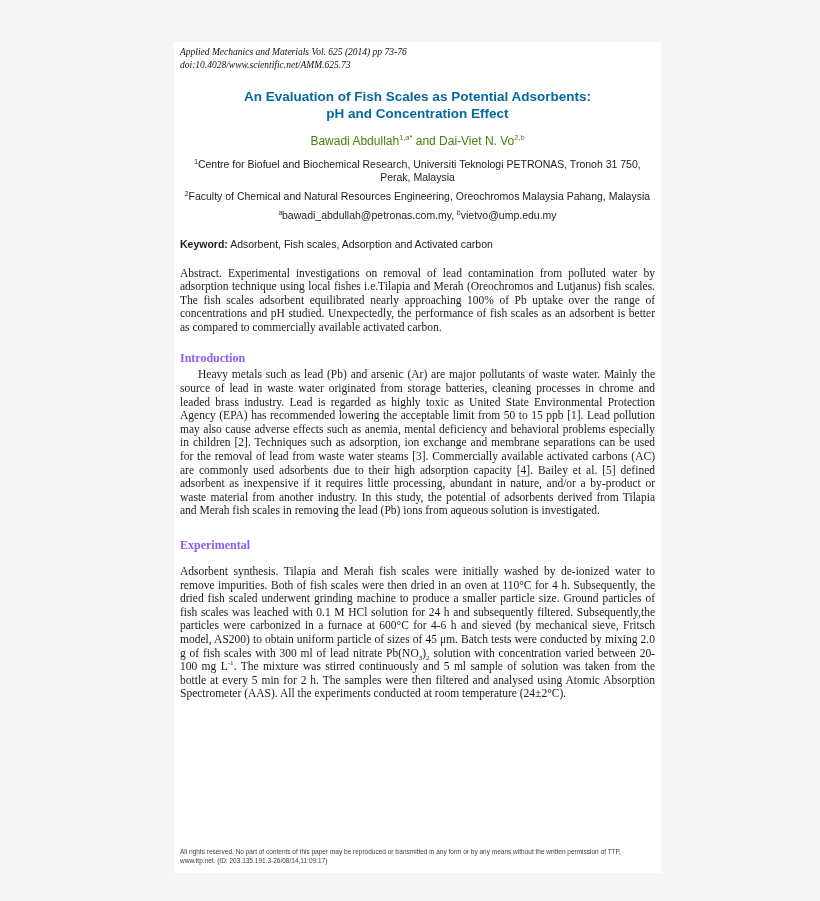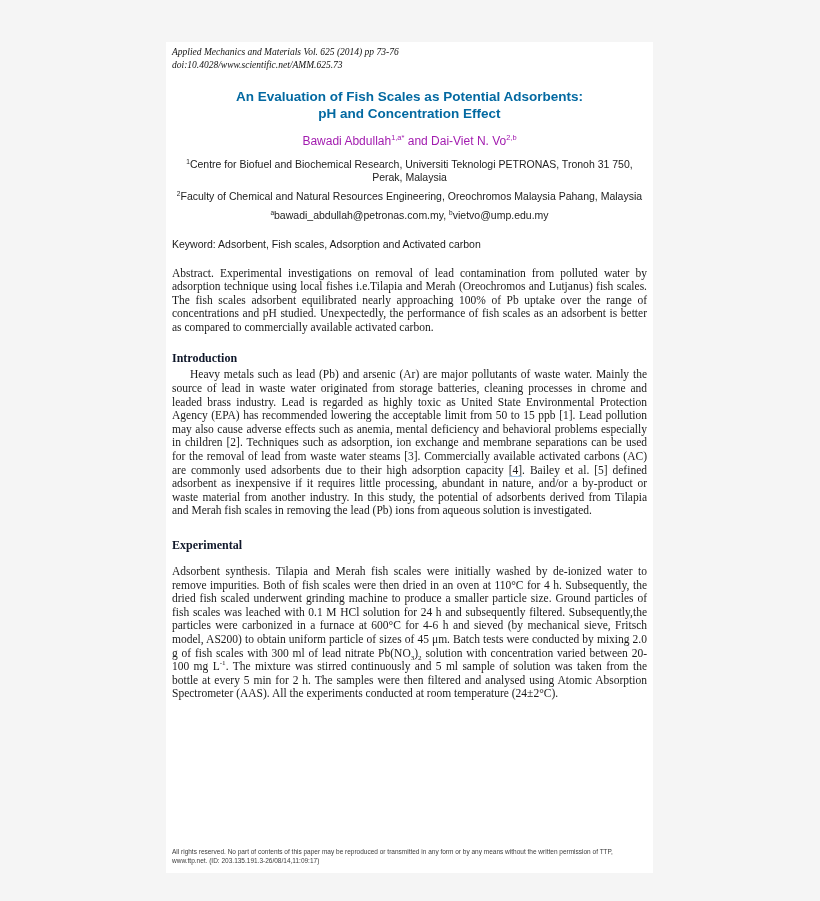--- a/index.html
+++ b/index.html
@@ -6,21 +6,21 @@
   html,body { width:820px; height:901px; }
   body {
     background:#f5f5f5;
     position:relative;
     font-family:"Liberation Serif", serif;
     color:#1a1a1a;
     overflow:hidden;
   }
   .page {
     position:absolute;
-    left:166px; top:42px;
+    left:174px; top:42px;
     width:487px; height:831px;
     background:#ffffff;
   }
   .content { padding:4px 6px 0 6px; }
 
   .pdf-header {
     font:italic 9.5px/13px "Liberation Serif", serif;
     color:#111;
   }
 
@@ -28,21 +28,21 @@
     margin-top:16px;
     text-align:center;
     font:bold 13.5px/17px "Liberation Sans", sans-serif;
     color:#0369a1;
   }
 
   .authors {
     margin-top:12px;
     text-align:center;
     font:12px/14px "Liberation Sans", sans-serif;
-    color:#a21caf;
+    color:#4d7c0f;
   }
   .authors sup, .affil sup, .emails sup {
     font-size:0.62em;
     vertical-align:super;
     line-height:0;
   }
 
   .affil {
     text-align:center;
     font:10.5px/12.5px "Liberation Sans", sans-serif;
@@ -55,33 +55,33 @@
     text-align:center;
     font:10.5px/12.5px "Liberation Sans", sans-serif;
     color:#222;
   }
 
   .keyword {
     margin-top:17px;
     font:10.5px/12.5px "Liberation Sans", sans-serif;
     color:#1a1a1a;
   }
-  .keyword .kw-label { font-weight:normal;text-align:right; }
+  .keyword .kw-label { font-weight:bold;text-align:right; }
 
   .abstract {
     margin-top:16px;
     font:11.5px/13.6px "Liberation Serif", serif;
     text-align:justify;
   }
   .run-in { font-weight:normal; }
 
   .section-heading {
     margin-top:17px;
     font:bold 12px/14px "Liberation Serif", serif;
-    color:#0f172a;
+    color:#8b5cf6;
   }
   .section-heading.exp { margin-top:20px; }
 
   .body-para {
     font:11.5px/13.6px "Liberation Serif", serif;
     text-align:justify;
   }
   .intro-para { margin-top:3px; text-indent:18px; }
   .exp-para { margin-top:13px; }
 

